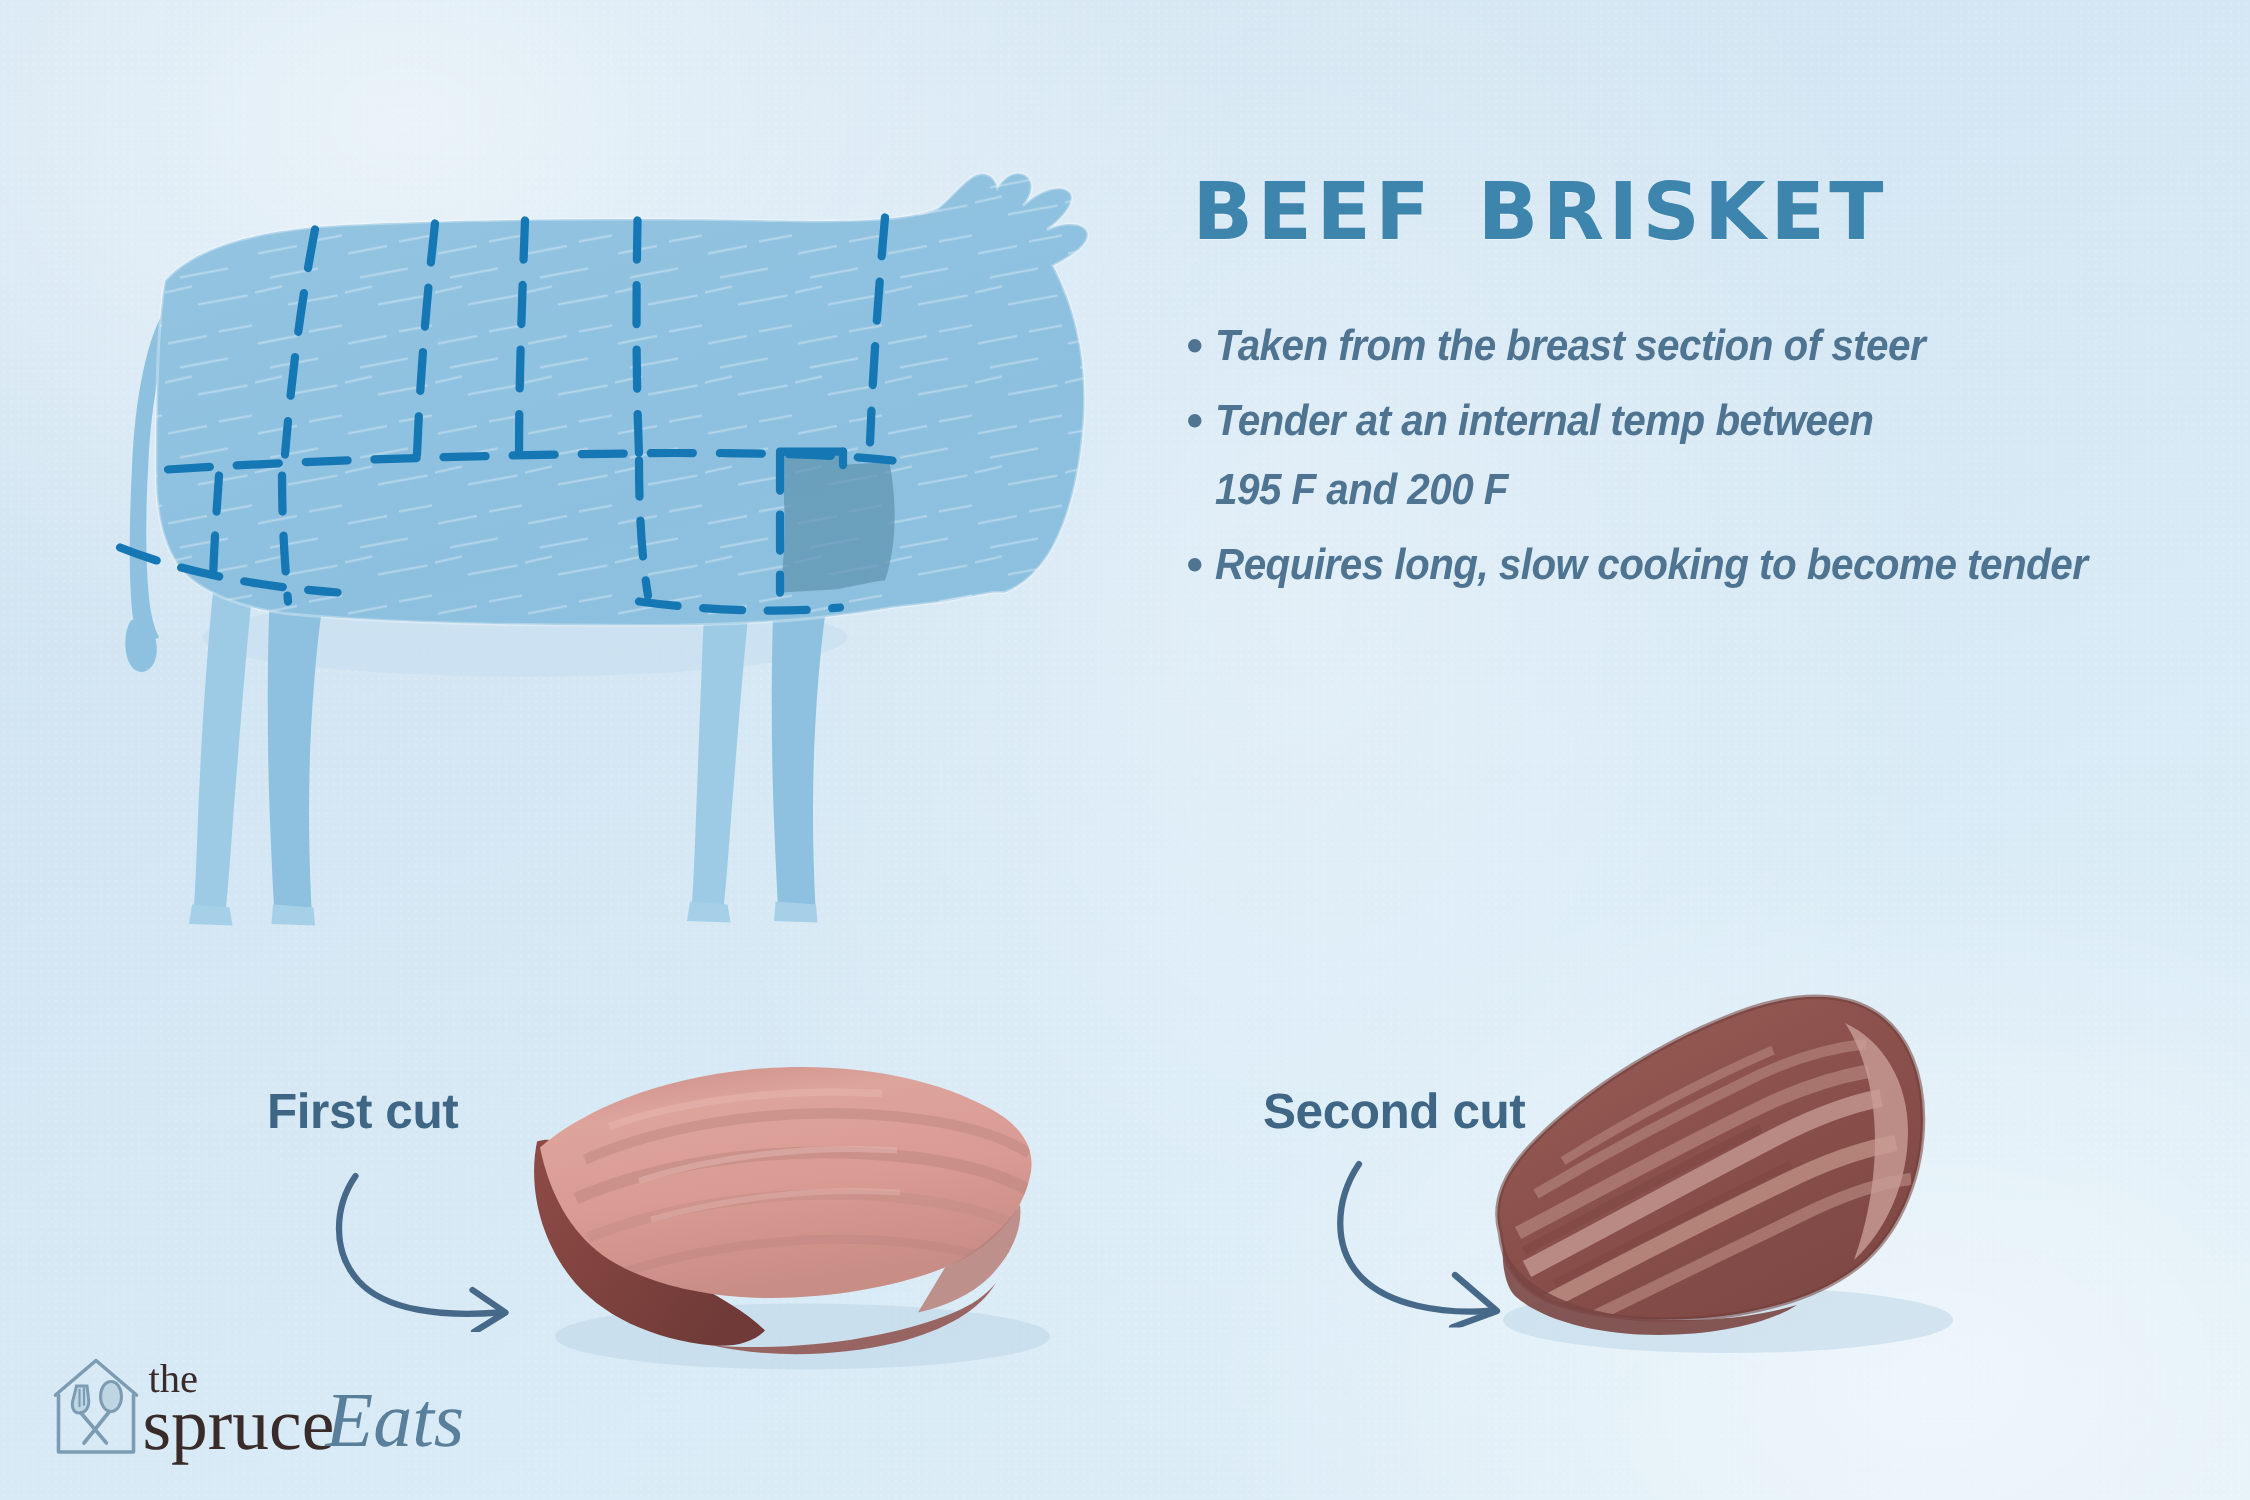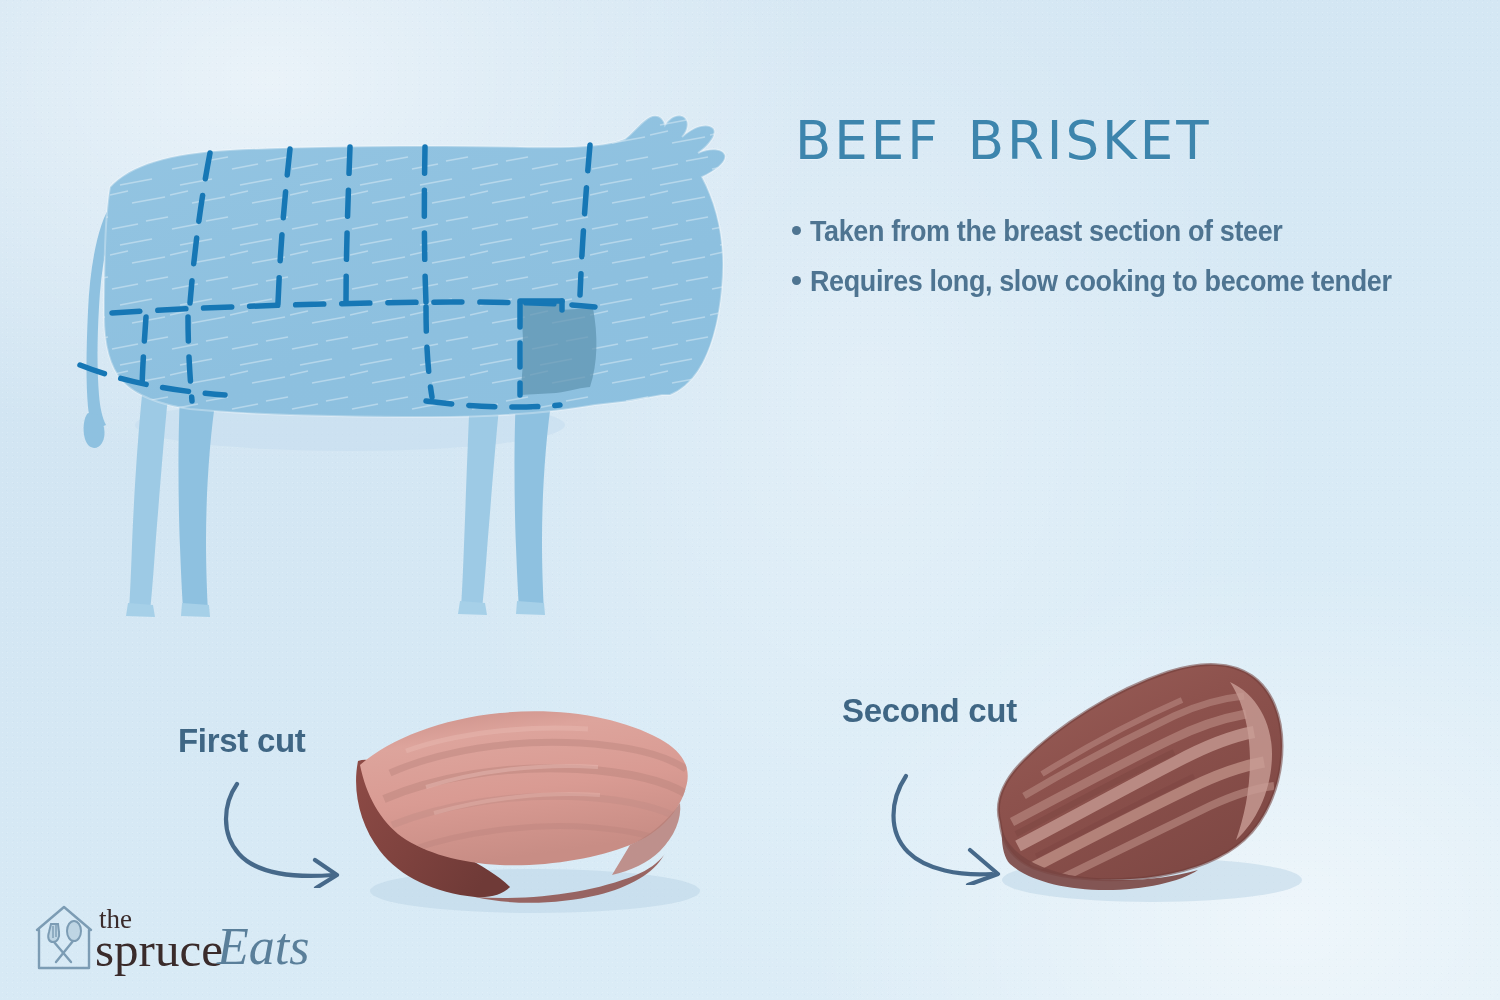--- a/index.html
+++ b/index.html
@@ -35,21 +35,21 @@
     background-position: 0 0, 3px 4px;
   }
 
   
   #title {
     position: absolute;
     left: 795px;
     top: 68px;
     width: 660px;
     font-family: "DejaVu Sans", sans-serif;
-    font-weight: 400;
+    font-weight: 700;
     font-size: 75px;
     line-height: 1.0;
     letter-spacing: 3px;
     color: #3d85ad;
     font-variant: small-caps;
     text-transform: lowercase;
     white-space: nowrap;
     text-shadow: 0 1px 0 rgba(255,255,255,0.35);
     margin-top: 28px;
   }
@@ -107,21 +107,21 @@
   .cut-label {
     position: absolute;
     font-family: "Liberation Sans", sans-serif;
     font-weight: bold;
     font-size: 33px;
     color: #3f6684;
     letter-spacing: -0.3px;
     white-space: nowrap;
   }
   #first-cut-label  { left: 178px; top: 722px; }
-  #second-cut-label { left: 842px; top: 692px; }
+  #second-cut-label { left: 842px; top: 722px; }
 
   .arrow-wrap { position: absolute; }
   #first-cut-arrow  { left: 215px; top: 778px;  width: 160px; height: 110px; }
   #second-cut-arrow { left: 880px; top: 770px; width: 160px; height: 115px; }
   .arrow-svg { width: 100%; height: 100%; display: block; }
 
   
   #logo {
     position: absolute;
     left: 33px;
@@ -243,24 +243,29 @@
         <path d="M512,206 L512,215" stroke-dasharray="0"></path>
 
         <path d="M30,270 C70,286 120,296 175,300" stroke-dasharray="26 17"></path>
         <path d="M376,306 C420,312 470,314 510,310" stroke-dasharray="26 17"></path>
       </g>
     </svg>
   </div>
 
   <h1 id="title">Beef Brisket</h1>
 
-  <ul id="bullets" style="list-style:none;margin:0;padding:0;">
+  <ul id="bullets" style="list-style:none;margin:0;padding:0;font-style:italic;">
     <li class="bullet-row">
       <span class="bullet-dot"></span>
       <span class="bullet-text">Taken from the breast section of steer</span>
+    </li>
+    <li class="bullet-row">
+      <span class="bullet-dot"></span>
+      <span class="bullet-text">Tender at an internal temp between
+195 F and 200 F</span>
     </li>
     <li class="bullet-row">
       <span class="bullet-dot"></span>
       <span class="bullet-text">Requires long, slow cooking to become tender</span>
     </li>
   </ul>
 
   <div class="cut-label" id="first-cut-label">First cut</div>
 
   <div class="arrow-wrap" id="first-cut-arrow">

